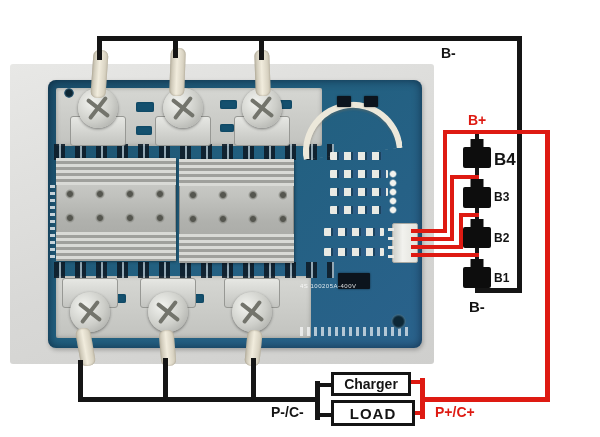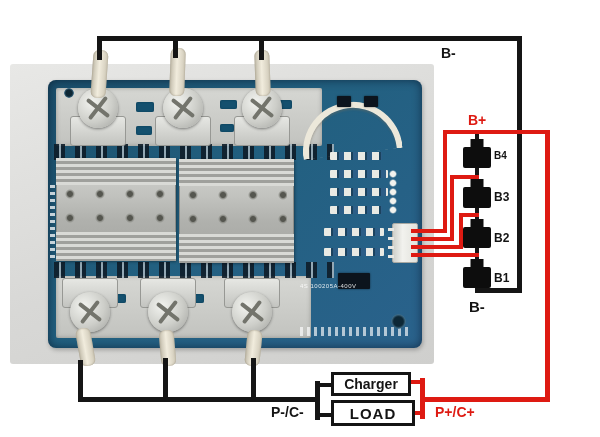--- a/index.html
+++ b/index.html
@@ -229,21 +229,21 @@
     <div class="seg r" style="left:411px;top:245px;width:52px;height:4px;"></div>
     <div class="seg r" style="left:459px;top:213px;width:4px;height:36px;"></div>
     <div class="seg r" style="left:461px;top:213px;width:18px;height:4px;"></div>
     <div class="seg r" style="left:411px;top:253px;width:68px;height:4px;"></div>
   </div>
 
   <div class="batt" style="left:463px;top:147px;"></div>
   <div class="batt" style="left:463px;top:187px;"></div>
   <div class="batt" style="left:463px;top:227px;"></div>
   <div class="batt" style="left:463px;top:267px;"></div>
-  <div class="lbl" style="left:494px;top:150px;font-size:10px;">B4</div>
+  <div class="lbl" style="left:494px;top:150px;font-size:17px;">B4</div>
   <div class="lbl" style="left:494px;top:190px;font-size:12px;">B3</div>
   <div class="lbl" style="left:494px;top:231px;font-size:12px;">B2</div>
   <div class="lbl" style="left:494px;top:271px;font-size:12px;">B1</div>
 
   <div class="lbl" style="left:441px;top:45px;font-size:14px;">B-</div>
   <div class="lbl red-text" style="left:468px;top:112px;font-size:14px;">B+</div>
   <div class="lbl" style="left:469px;top:298px;font-size:15px;">B-</div>
   <div class="lbl" style="left:271px;top:404px;font-size:14px;">P-/C-</div>
   <div class="lbl red-text" style="left:435px;top:404px;font-size:14px;">P+/C+</div>
 

